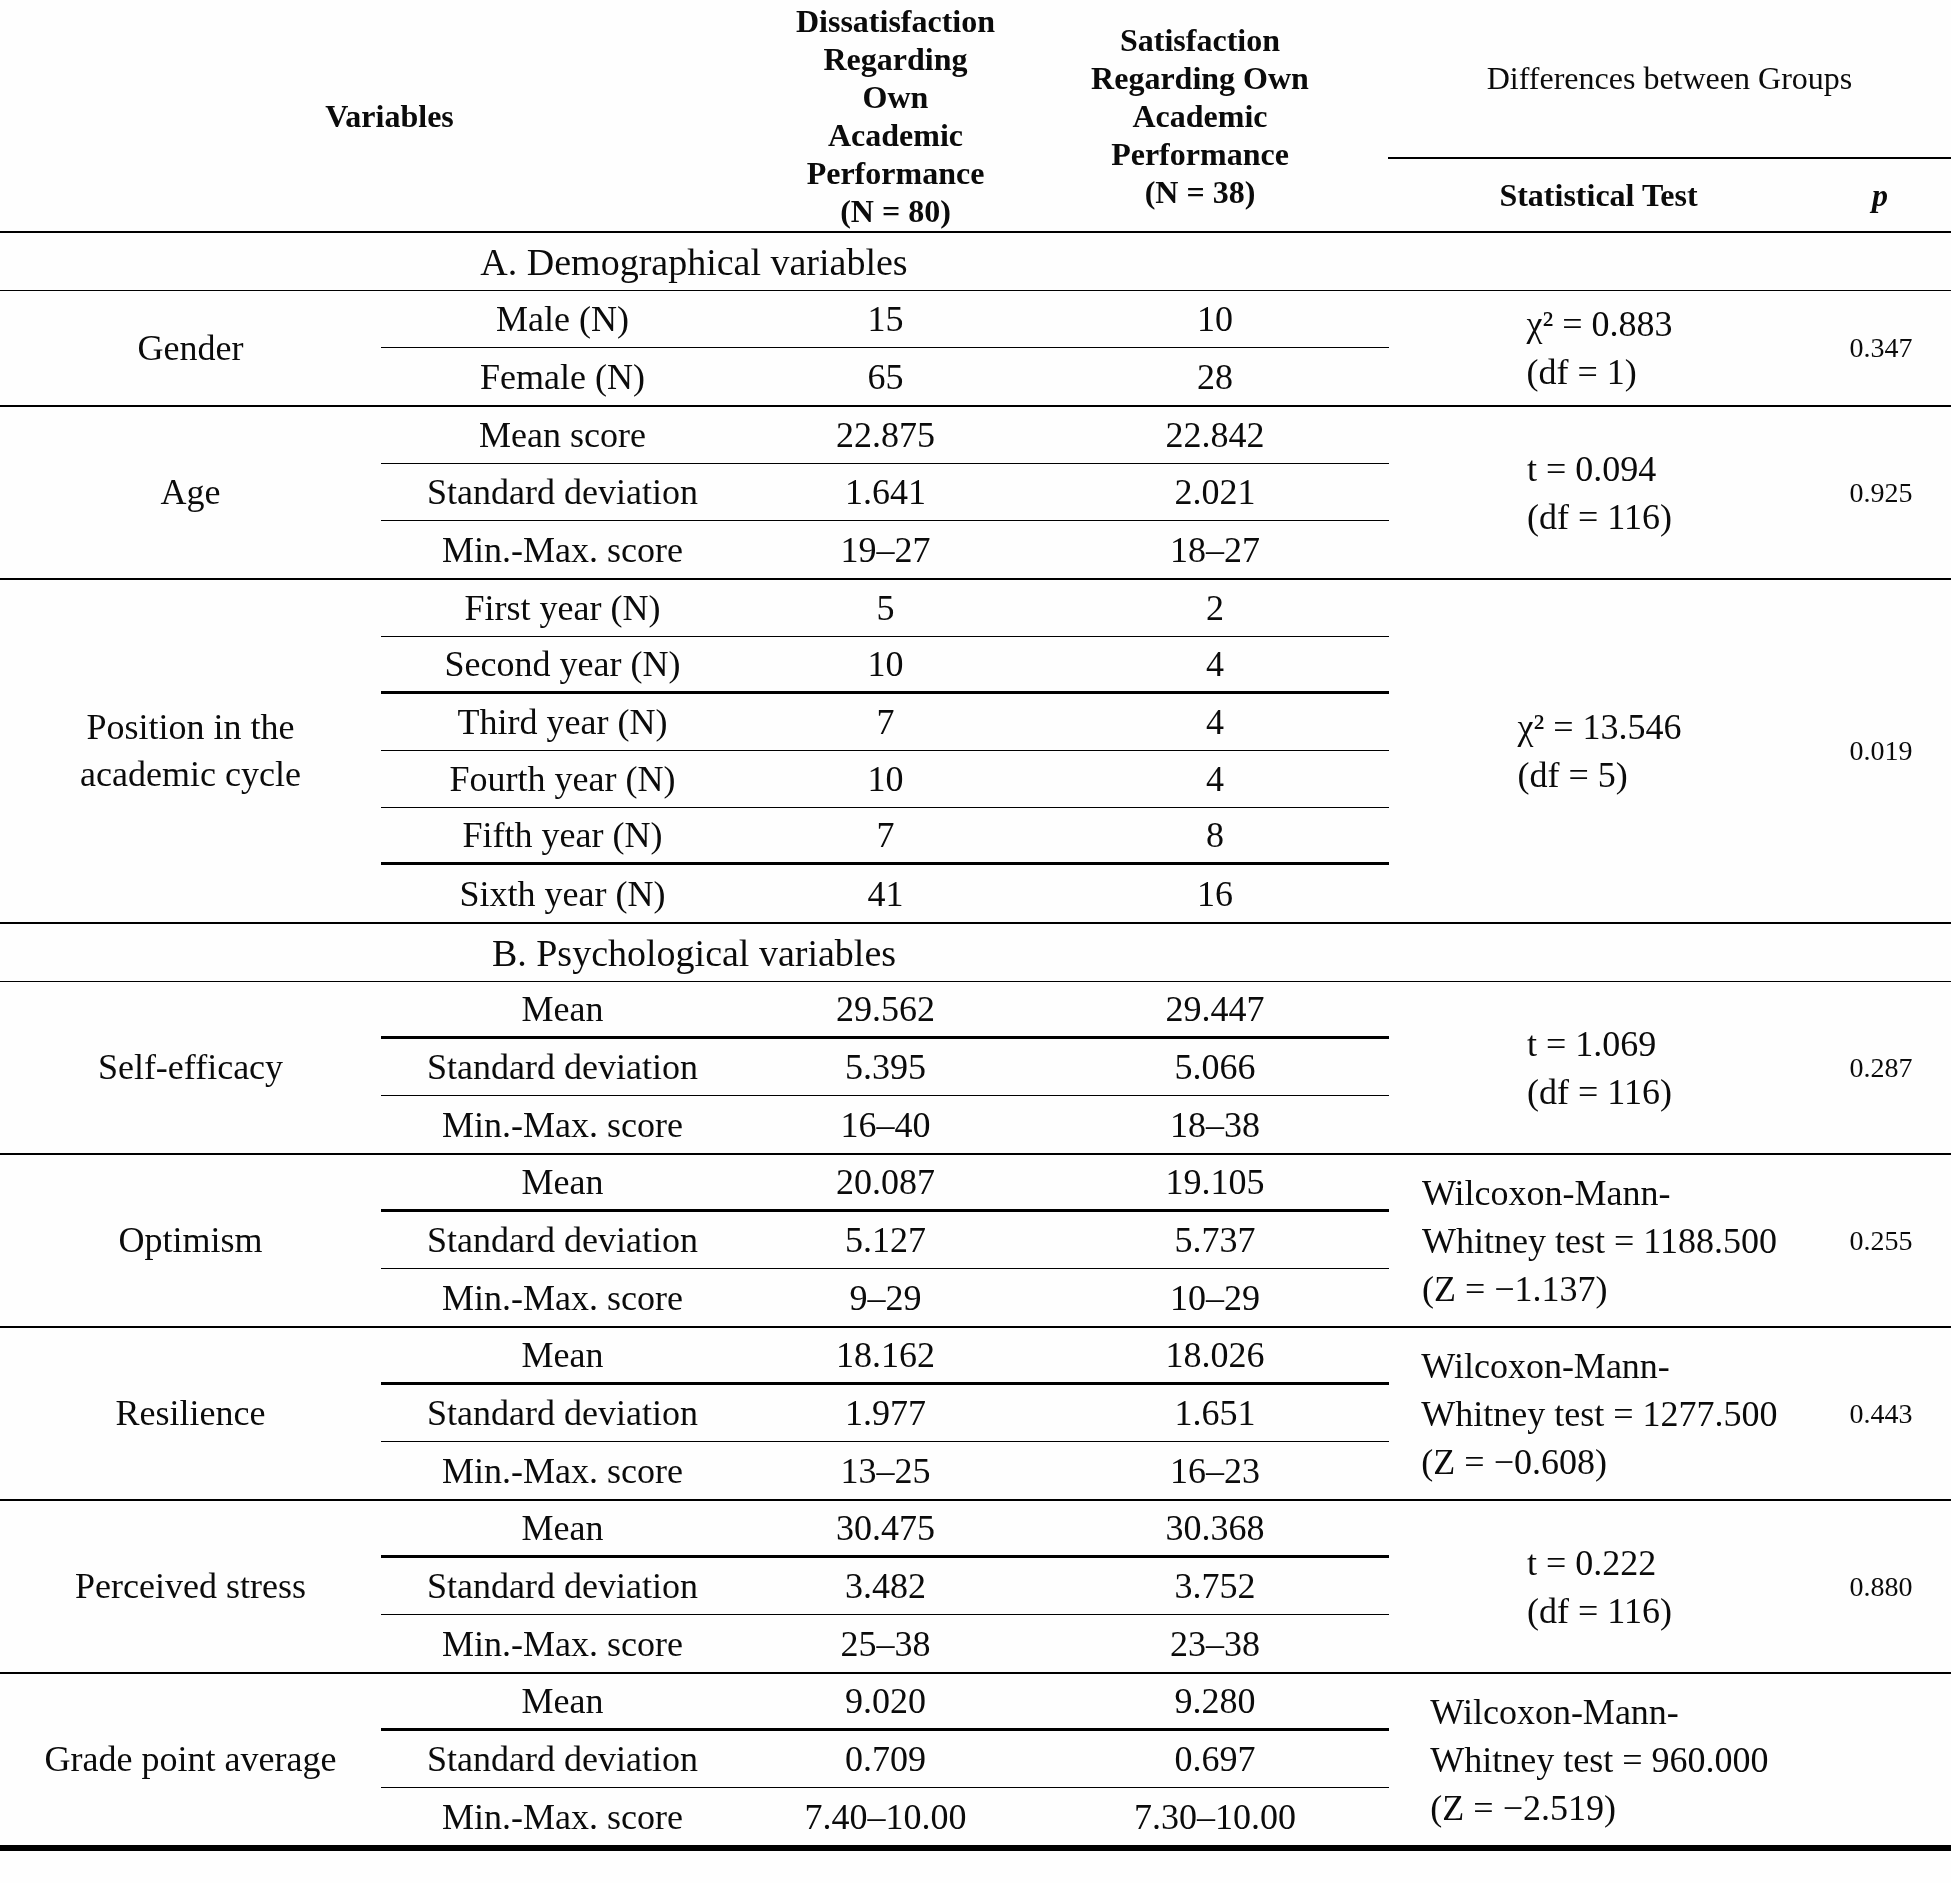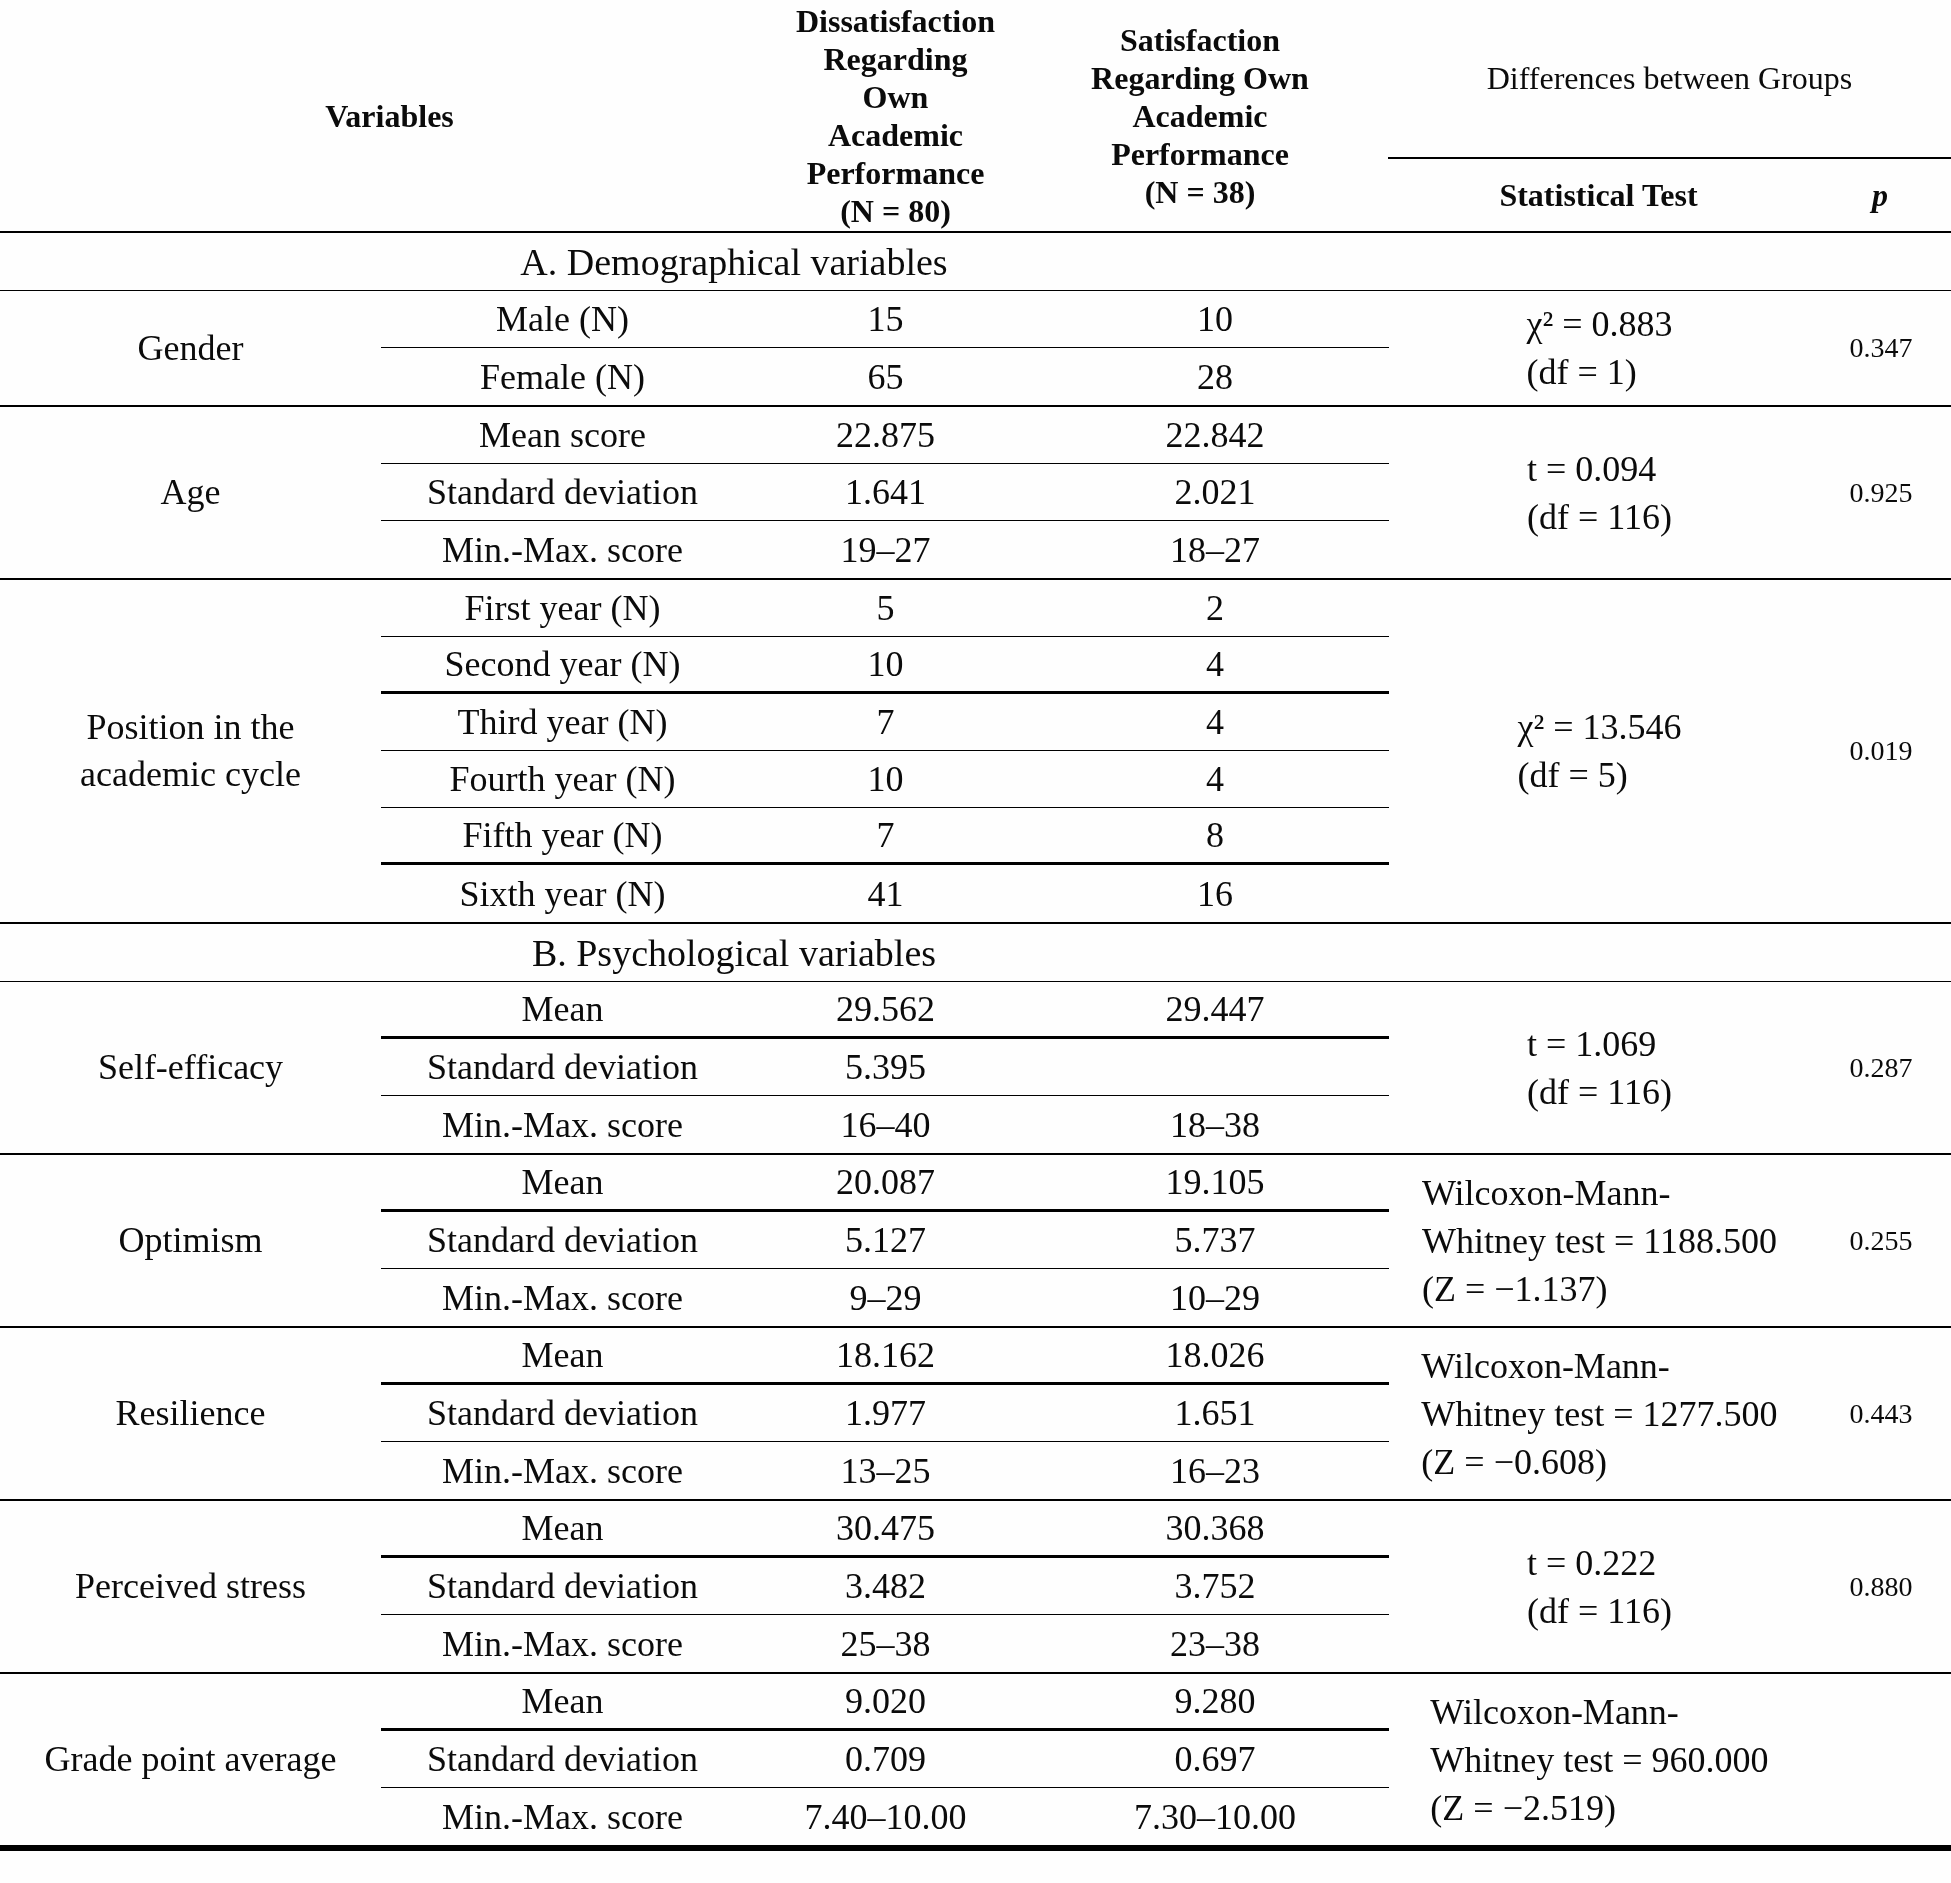--- a/index.html
+++ b/index.html
@@ -36,21 +36,20 @@
   }
   .diff-sub { height: 72px; display: grid; grid-template-columns: 421px 142px; }
   .diff-sub .hc { font-size: 32px; }
   .p-hdr { font-style: italic; }
 
   
   .section-row {
     height: 58px;
     border-bottom: 1.8px solid #000;
     display: flex;
-    padding-left: 40px;
   }
   .section-inner {
     width: 1388px;
     display: flex; align-items: center; justify-content: center;
     font-size: 38px;
   }
 
   
   .group {
     display: grid;
@@ -209,20 +208,21 @@
       <div class="g-var">Self-efficacy</div>
       <div class="g-mid">
         <div class="sub-row sep thick">
           <div class="cell">Mean</div>
           <div class="cell">29.562</div>
           <div class="cell">29.447</div>
         </div>
         <div class="sub-row sep">
           <div class="cell">Standard deviation</div>
           <div class="cell">5.395</div>
+          <div class="cell">5.066</div>
         </div>
         <div class="sub-row">
           <div class="cell">Min.-Max. score</div>
           <div class="cell">16–40</div>
           <div class="cell">18–38</div>
         </div>
       </div>
       <div class="g-stat">t = 1.069
 (df = 116)</div>
       <div class="g-p">0.287</div>

